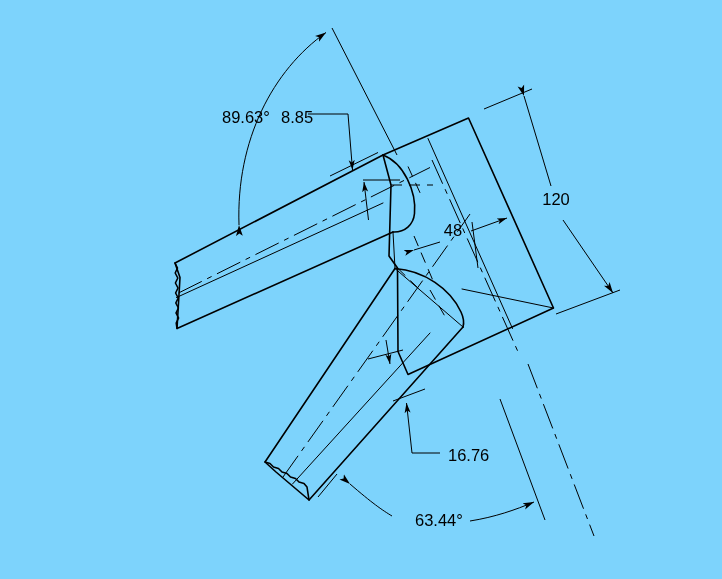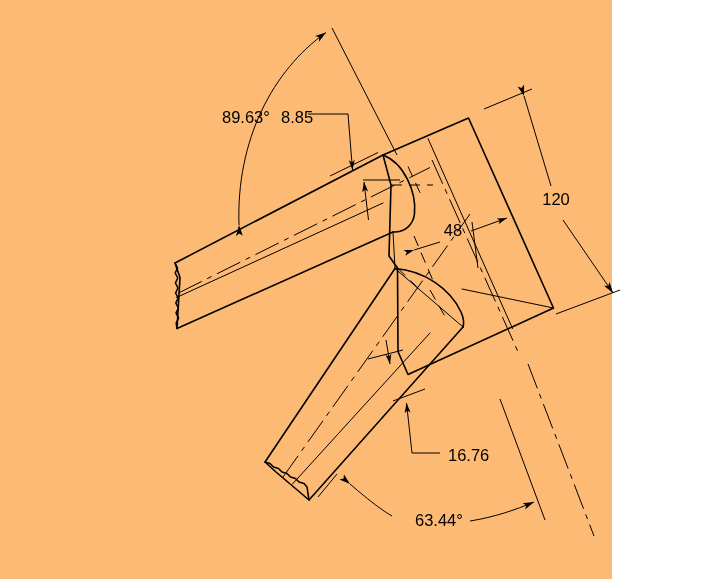--- a/index.html
+++ b/index.html
@@ -8,23 +8,23 @@
     background: #ffffff;
   }
   body {
     width: 722px;
     height: 579px;
     overflow: hidden;
     font-family: "Liberation Sans", sans-serif;
   }
   #drawing-root {
     position: relative;
-    width: 612px;
+    width: 722px;
     height: 579px;
-    background: #fdba74;
+    background: #7dd3fc;
   }
   svg#cad-canvas {
     display: block;
     width: 722px;
     height: 579px;
   }
   .outline {
     fill: none;
     stroke: #000000;
     stroke-width: 1.6;

